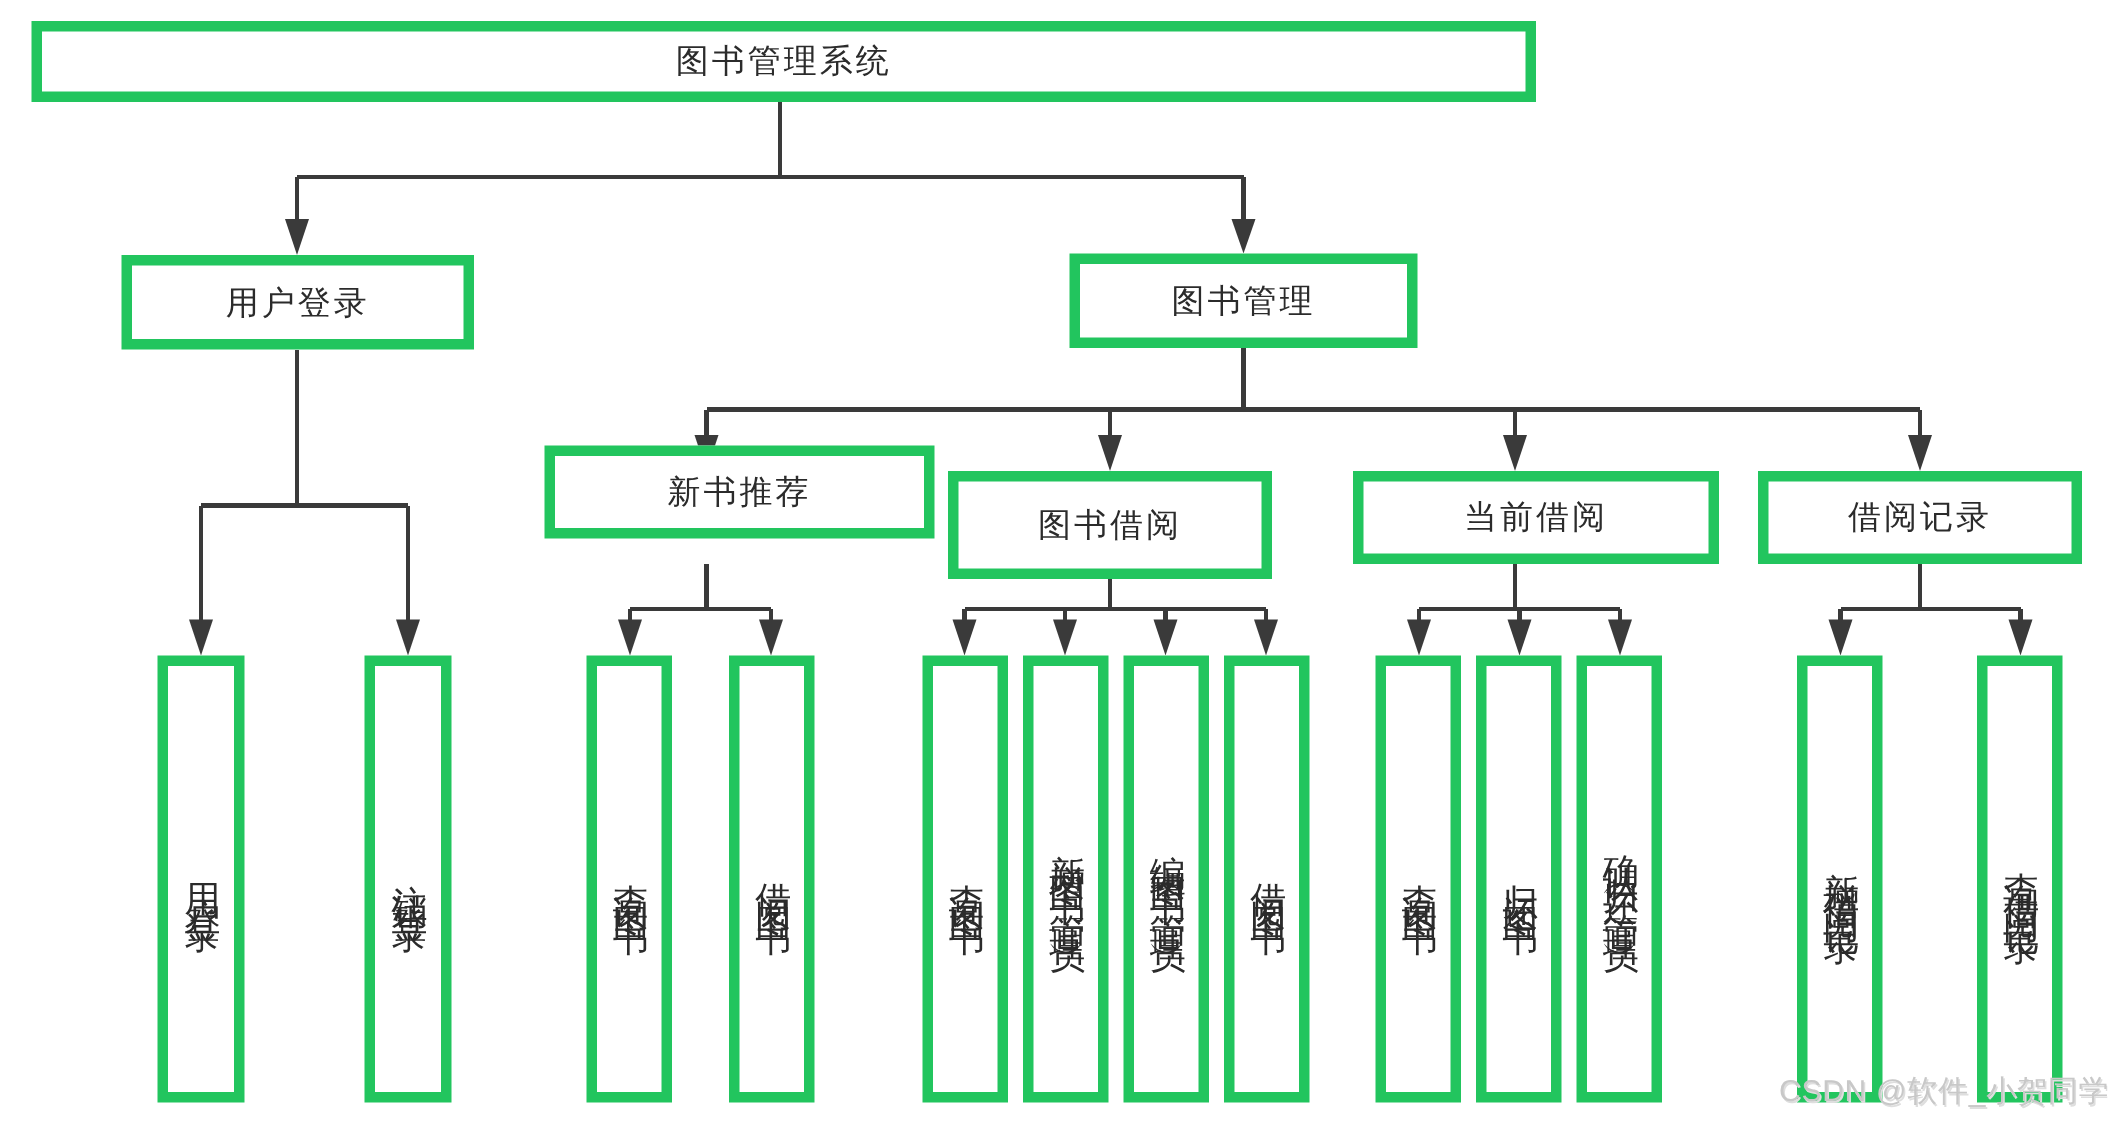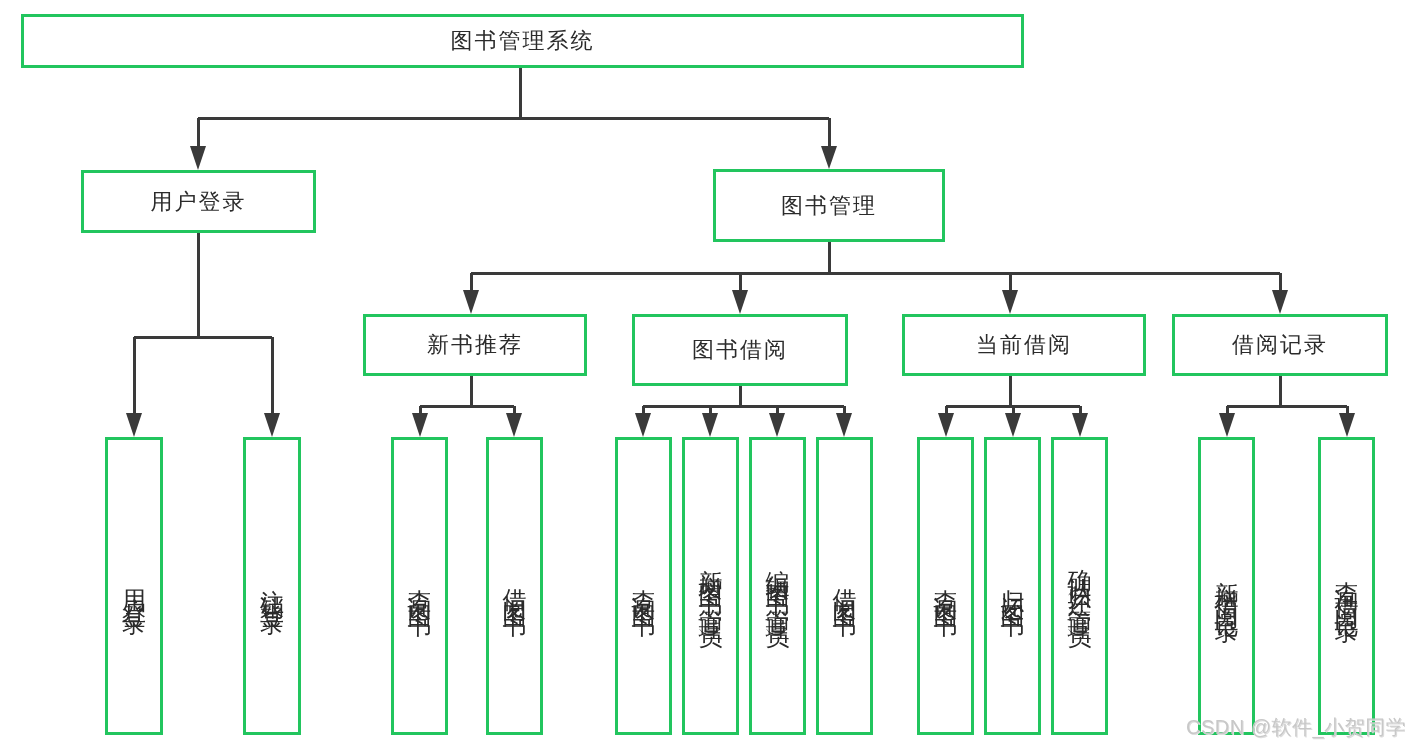--- a/index.html
+++ b/index.html
@@ -14,21 +14,21 @@
   .connectors {
     position: absolute;
     left: 0; top: 0;
     width: 1405px; height: 747px;
     z-index: 1;
   }
   .box {
     position: absolute;
     box-sizing: border-box;
     background: #ffffff;
-    border: 3px solid #22c55e;
+    border: 7px solid #22c55e;
     color: #2b2b2b;
     display: flex;
     align-items: center;
     justify-content: center;
     z-index: 2;
   }
   .hbox {
     font-size: 22px;
     letter-spacing: 2px;
     white-space: nowrap;
@@ -96,23 +96,23 @@
       <polygon points="1005,413 1021,413 1013,437"></polygon>
       <polygon points="1072,413 1088,413 1080,437"></polygon>
       <polygon points="1219,413 1235,413 1227,437"></polygon>
       <polygon points="1339,413 1355,413 1347,437"></polygon>
     </g>
   </svg>
 
   <div class="box hbox" style="left:21px;top:14px;width:1003px;height:54px">图书管理系统</div>
 
   <div class="box hbox" style="left:81px;top:170px;width:235px;height:63px">用户登录</div>
-  <div class="box hbox" style="left:713px;top:169px;width:232px;height:73px">图书管理</div>
+  <div class="box hbox" style="left:713px;top:169px;width:232px;height:63px">图书管理</div>
 
-  <div class="box hbox" style="left:363px;top:314px;width:224px;height:62px">新书推荐</div>
+  <div class="box hbox" style="left:363px;top:297px;width:260px;height:62px">新书推荐</div>
   <div class="box hbox" style="left:632px;top:314px;width:216px;height:72px">图书借阅</div>
   <div class="box hbox" style="left:902px;top:314px;width:244px;height:62px">当前借阅</div>
   <div class="box hbox" style="left:1172px;top:314px;width:216px;height:62px">借阅记录</div>
 
   <div class="box vbox" style="left:105px;top:437px;width:58px;height:298px">用户登录</div>
   <div class="box vbox" style="left:243px;top:437px;width:58px;height:298px">注销登录</div>
 
   <div class="box vbox" style="left:391px;top:437px;width:57px;height:298px">查询图书</div>
   <div class="box vbox" style="left:486px;top:437px;width:57px;height:298px">借阅图书</div>
 

